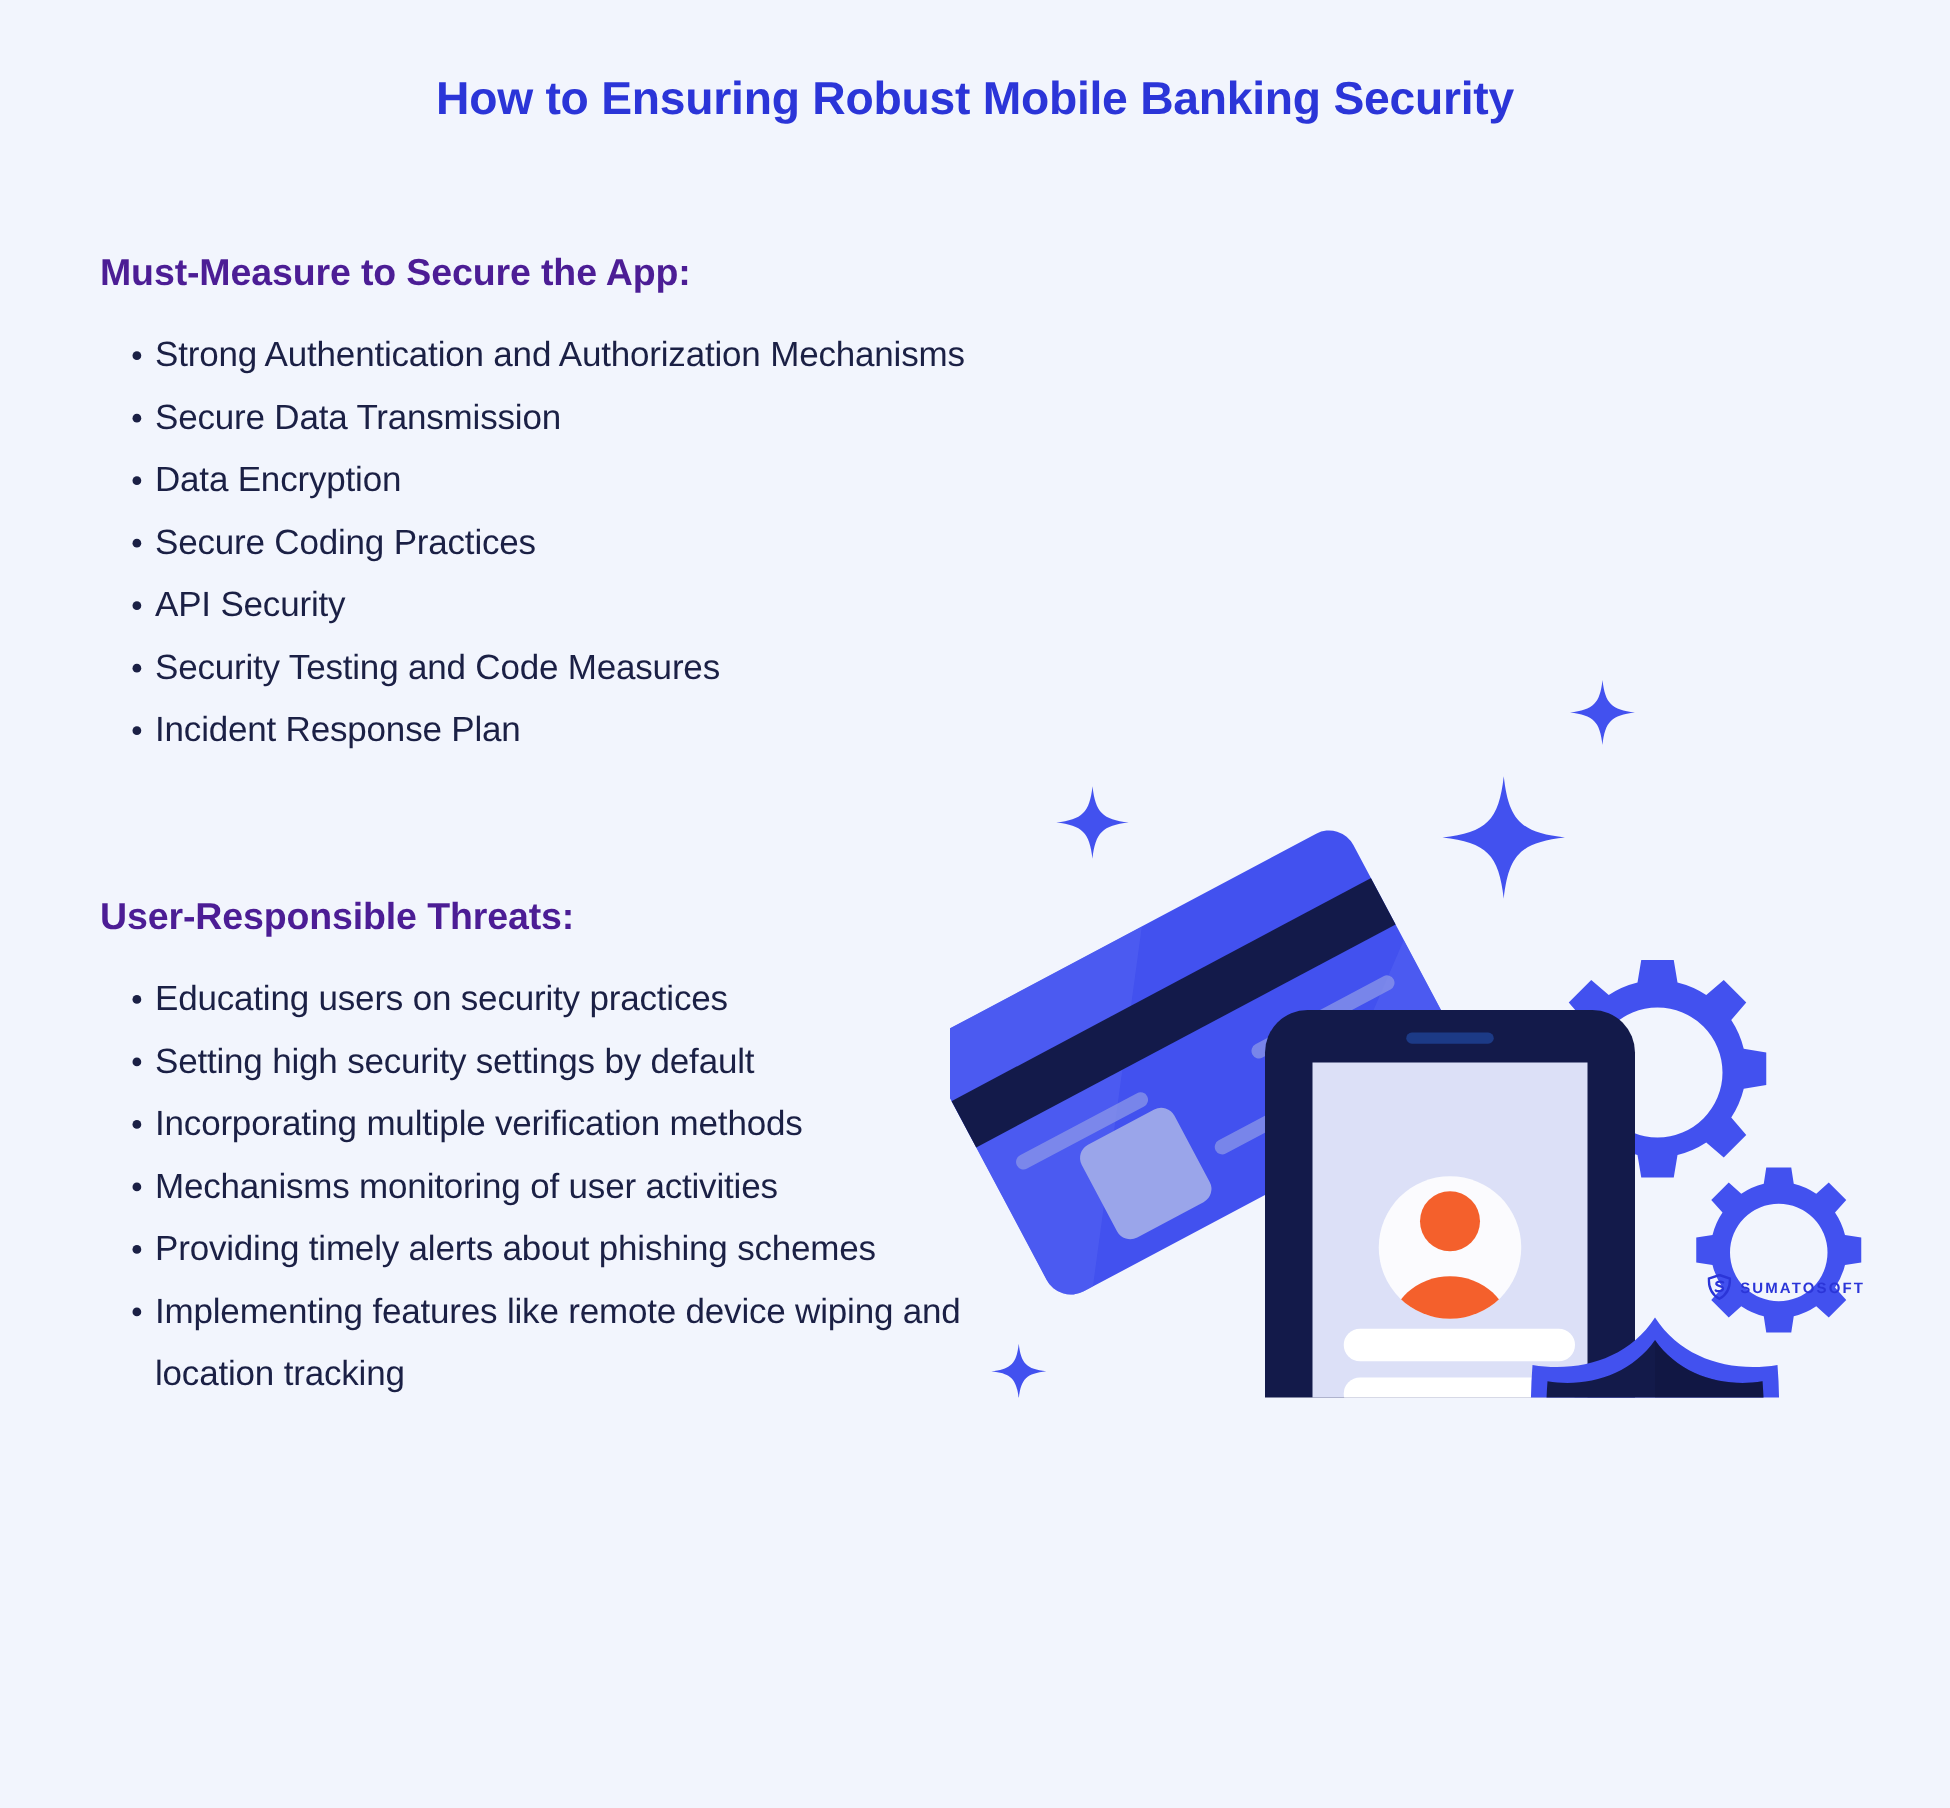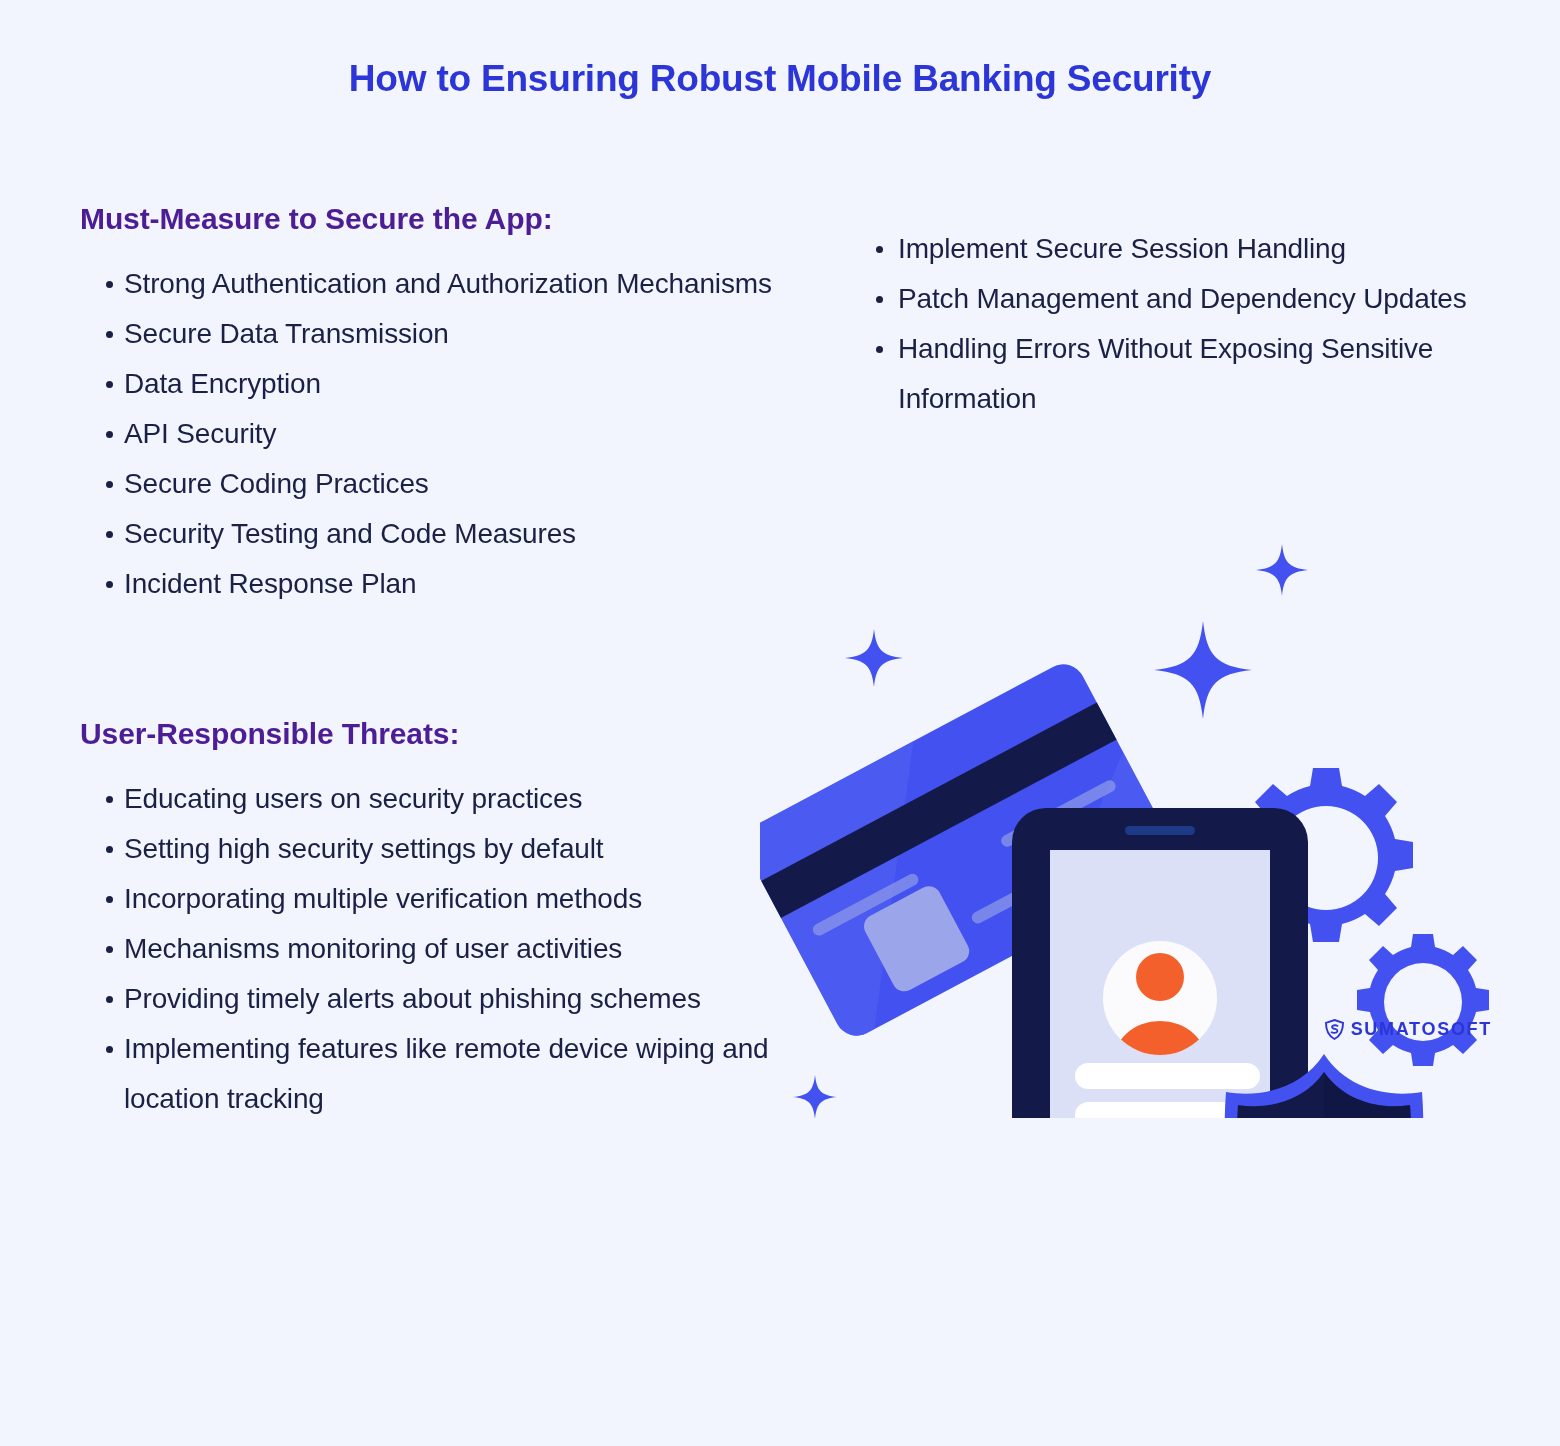--- a/index.html
+++ b/index.html
@@ -115,43 +115,43 @@
   .logo {
     position: absolute;
     right: 68px;
     bottom: 78px;
     display: flex;
     align-items: center;
     gap: 7px;
   }
   .logo-mark { width: 19px; height: 21px; display: block; }
   .logo-text {
-    font-size: 18px;
+    font-size: 12px;
     font-weight: bold;
     color: #2b35d8;
     letter-spacing: 1.7px;
   }
 </style>
 </head>
 <body>
 
 <div class="page">
 
   <div class="title">How to Ensuring Robust Mobile Banking Security</div>
 
   <div class="col-left">
 
     <div class="section-heading">Must-Measure to Secure the App:</div>
 
     <ul class="bullets">
       <li>Strong Authentication and Authorization Mechanisms</li>
       <li>Secure Data Transmission</li>
       <li>Data Encryption</li>
+      <li>Secure Coding Practices</li>
       <li>API Security</li>
-      <li>Secure Coding Practices</li>
       <li>Security Testing and Code Measures</li>
       <li>Incident Response Plan</li>
     </ul>
 
     <div class="block-2">
       <div class="section-heading">
         <br>
         <span>User-Responsible Threats:</span>
       </div>
 
@@ -161,25 +161,20 @@
         <li>Incorporating multiple verification methods</li>
         <li>Mechanisms monitoring of user activities</li>
         <li>Providing timely alerts about phishing schemes</li>
         <li>Implementing features like remote device wiping and location tracking</li>
       </ul>
     </div>
   </div>
 
   <div class="col-right">
 
-    <ul class="bullets">
-      <li>Implement Secure Session Handling</li>
-      <li>Patch Management and Dependency Updates</li>
-      <li>Handling Errors Without Exposing Sensitive Information</li>
-    </ul>
   </div>
 
   <div class="illustration">
     <svg width="800" height="900" viewBox="0 0 800 900" xmlns="http://www.w3.org/2000/svg">
       <defs>
 
         <g id="sparkle">
           <path d="M0,-50 C4,-14 14,-4 50,0 C14,4 4,14 0,50 C-4,14 -14,4 -50,0 C-14,-4 -4,-14 0,-50 Z" fill="#4251ef"></path>
         </g>
 

